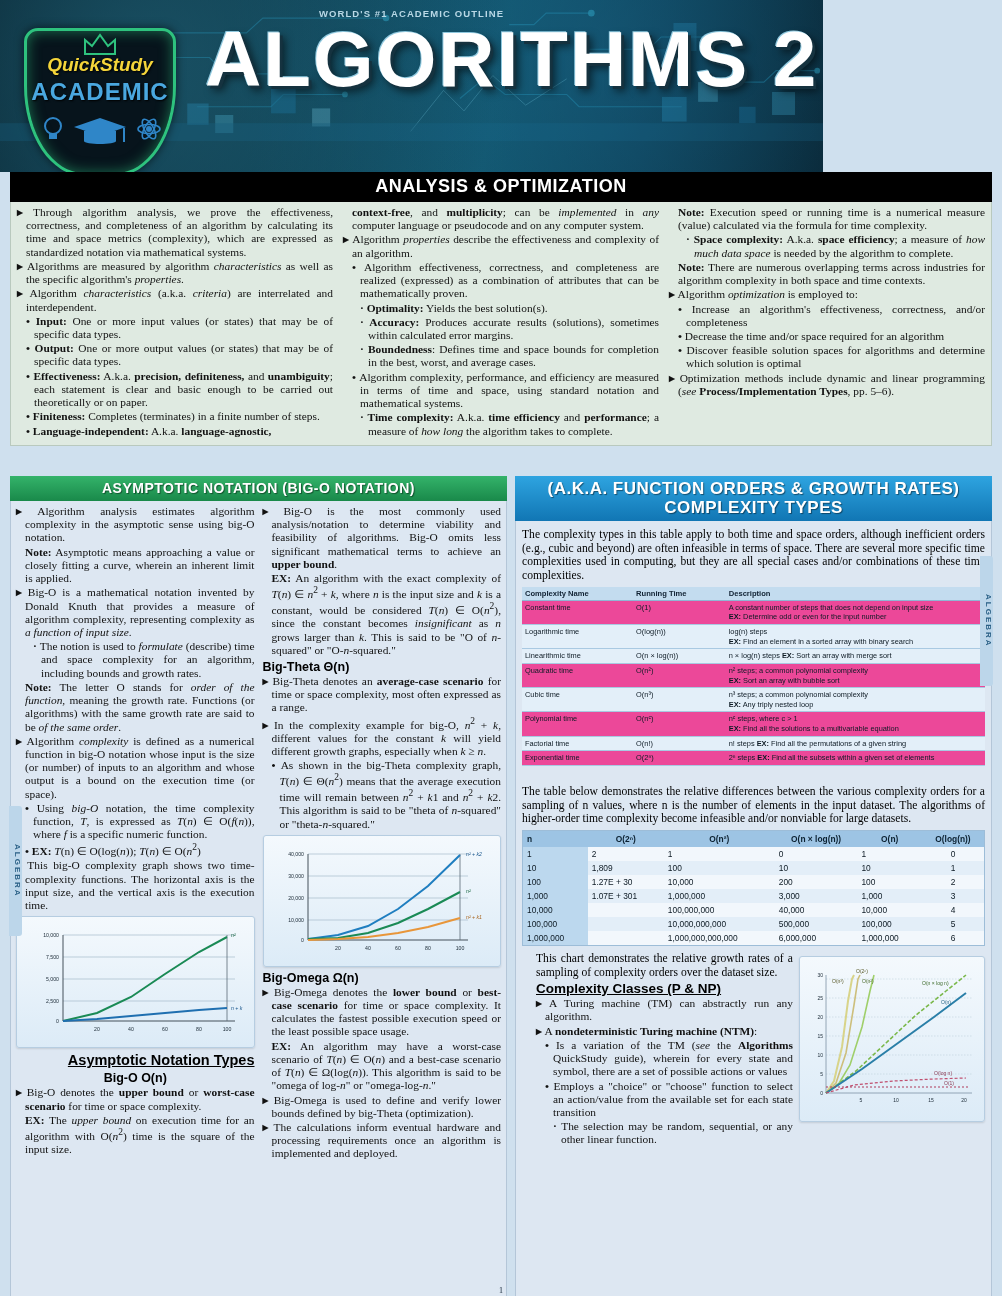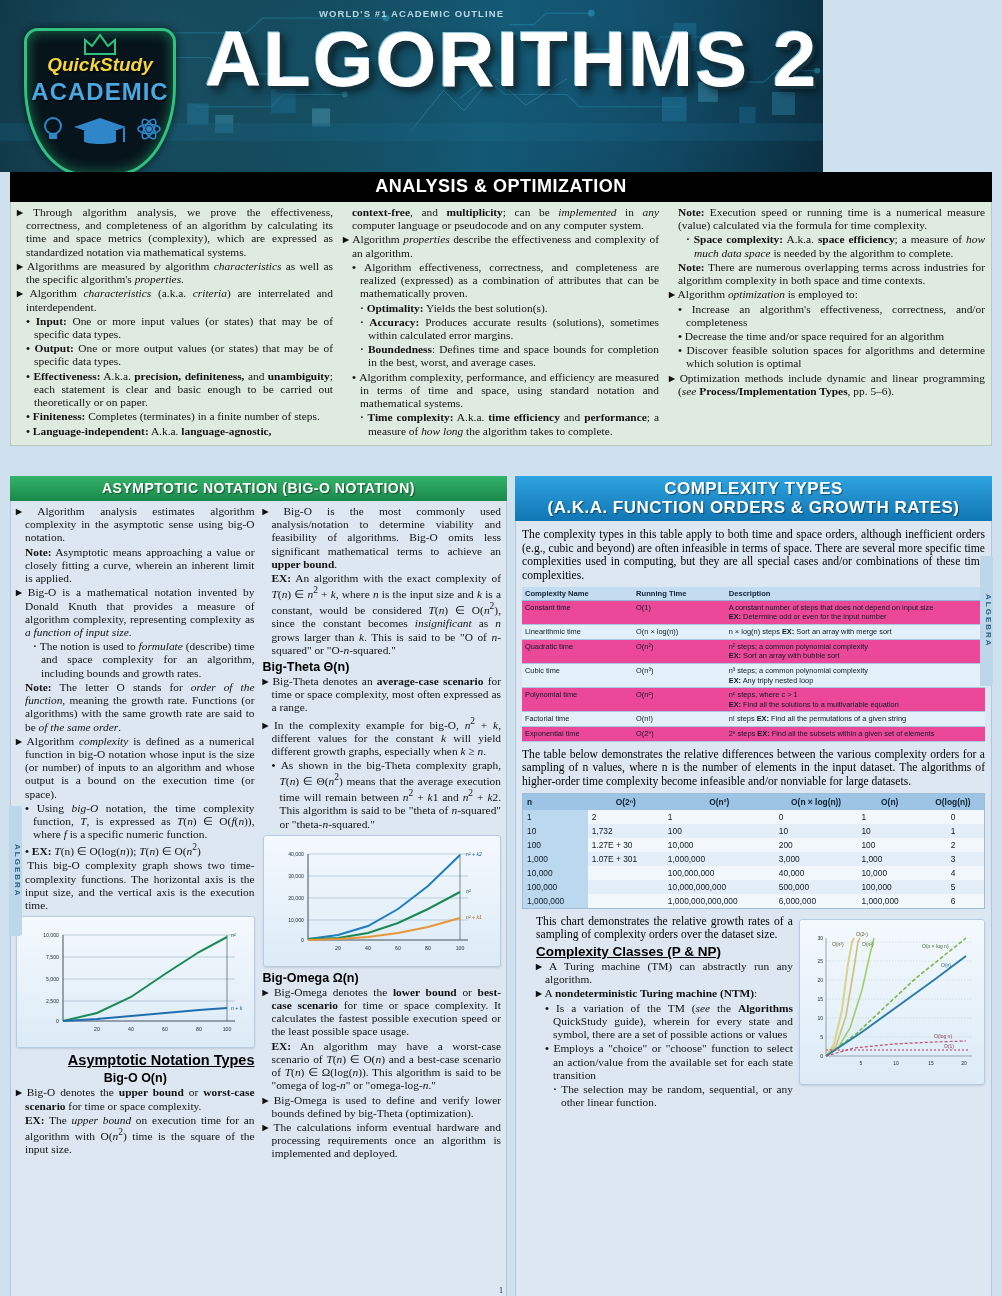--- a/index.html
+++ b/index.html
@@ -315,41 +315,46 @@
             <div class="t l1"><span class="bu">▸ </span>The calculations inform eventual hardware and processing requirements once an algorithm is implemented and deployed.</div>
           </div>
       </div>
 
     </div>
     <div class="sidetab" style="left:-1px;top:330px;height:120px;">ALGEBRA</div>
   </div>
 
   <div class="sec3">
     <div class="banner banner-blue">
+      <div>(A.K.A. FUNCTION ORDERS &amp; GROWTH RATES)</div>
       <div>COMPLEXITY TYPES</div>
-      <div>(A.K.A. FUNCTION ORDERS &amp; GROWTH RATES)</div>
     </div>
     <div class="body">
       <div class="intro">The complexity types in this table apply to both time and space orders, although inefficient orders (e.g., cubic and beyond) are often infeasible in terms of space. There are several more specific time complexities used in computing, but they are all  special cases and/or combinations of these time complexities.</div>
 
       <table class="ctbl">
         <thead>
             <tr>
           <th style="width:24%">Complexity Name</th>
           <th style="width:20%">Running Time</th>
           <th style="width:56%">Description</th>
         </tr>
           </thead>
         <tbody>
             <tr>
               <td>Constant time</td>
               <td>O(1)</td>
               <td>A constant number of steps that does not depend on input size<br><span class="ex">EX:</span> Determine odd or even for the input number</td>
             </tr>
             <tr class="alt">
+              <td>Logarithmic time</td>
+              <td>O(log(n))</td>
+              <td>log(n) steps<br><span class="ex">EX:</span> Find an element in a sorted array with binary search</td>
+            </tr>
+            <tr class="alt">
               <td>Linearithmic time</td>
               <td>O(n × log(n))</td>
               <td>n × log(n) steps  <span class="ex">EX:</span> Sort an array with merge sort</td>
             </tr>
             <tr>
               <td>Quadratic time</td>
               <td>O(n²)</td>
               <td>n² steps; a common polynomial complexity<br><span class="ex">EX:</span> Sort an array with bubble sort</td>
             </tr>
             <tr class="alt">
@@ -368,21 +373,21 @@
               <td>n! steps  <span class="ex">EX:</span> Find all the permutations of a given string</td>
             </tr>
             <tr>
               <td>Exponential time</td>
               <td>O(2ⁿ)</td>
               <td>2ⁿ steps  <span class="ex">EX:</span> Find all the subsets within a given set of elements</td>
             </tr>
           </tbody>
       </table>
 
-      <div class="intro" style="margin-top:6px;">The table below demonstrates the relative differences between the various complexity orders for a sampling of n values, where n is the number of elements in the input dataset. The algorithms of higher-order time complexity become infeasible and/or nonviable for large datasets.</div>
+      <div class="intro" style="margin-top:19px;">The table below demonstrates the relative differences between the various complexity orders for a sampling of n values, where n is the number of elements in the input dataset. The algorithms of higher-order time complexity become infeasible and/or nonviable for large datasets.</div>
 
       <table class="ntbl">
         <thead>
             <tr>
               <th class="left">n</th>
               <th>O(2ⁿ)</th>
               <th>O(n²)</th>
               <th>O(n × log(n))</th>
               <th>O(n)</th>
               <th>O(log(n))</th>
@@ -392,21 +397,21 @@
             <tr>
               <td class="first">1</td>
               <td>2</td>
               <td>1</td>
               <td>0</td>
               <td>1</td>
               <td class="cen">0</td>
             </tr>
             <tr>
               <td class="first">10</td>
-              <td>1,732</td>
+              <td>1,809</td>
               <td>100</td>
               <td>10</td>
               <td>10</td>
               <td class="cen">1</td>
             </tr>
             <tr>
               <td class="first">100</td>
               <td>1.27E + 30</td>
               <td>10,000</td>
               <td>200</td>

